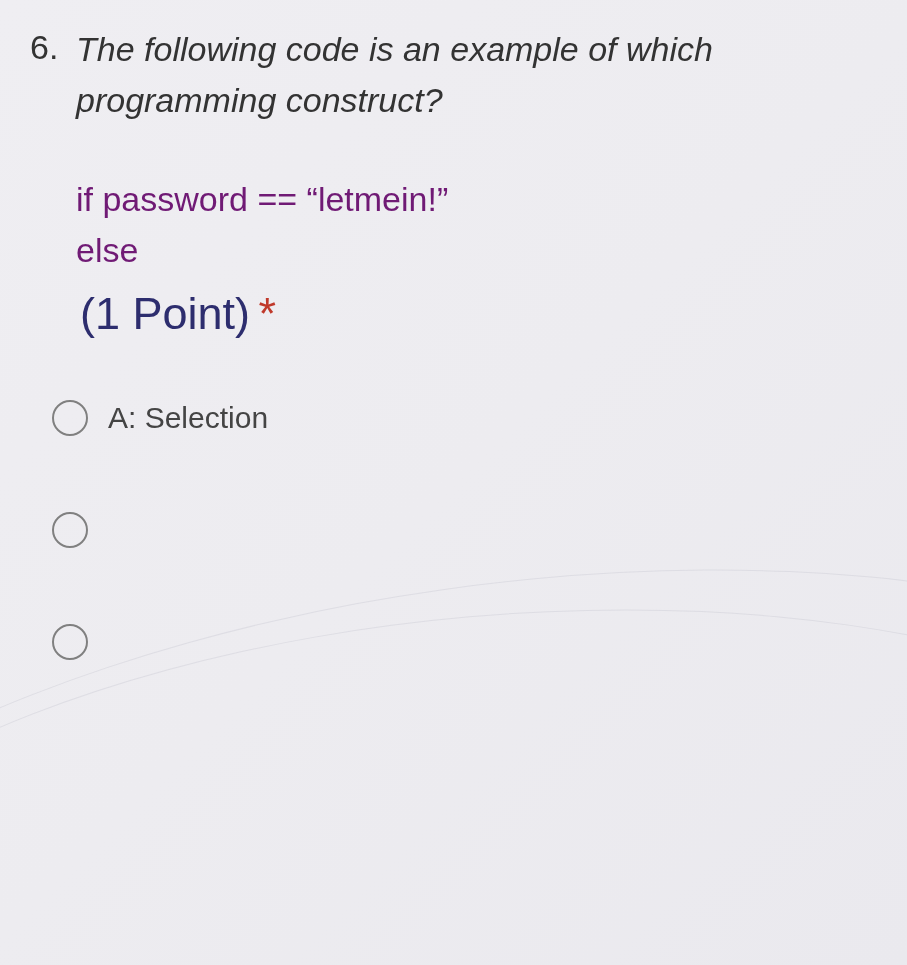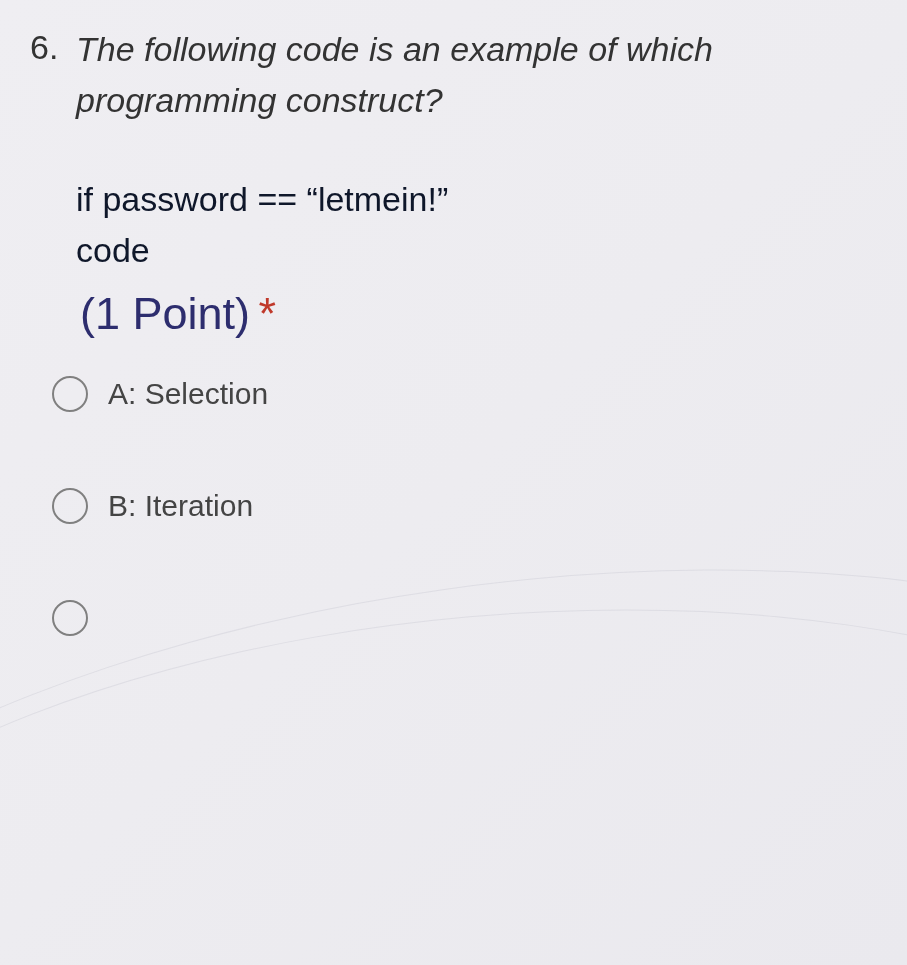--- a/index.html
+++ b/index.html
@@ -53,41 +53,41 @@
     }
     .question-text {
       font-size: 34px;
       color: #333;
       line-height: 1.5;
       margin-bottom: 48px;
       font-style: italic;
     }
     .code-block {
       font-size: 34px;
-      color: #0f172a;
+      color: #701a75;
       line-height: 1.5;
       margin-bottom: 4px;
     }
     .code-line {
       white-space: pre;
     }
     .indent {
       padding-left: 38px;
     }
     .points {
       font-size: 45px;
       color: #2d2d6e;
       margin-left: 4px;
       line-height: 1.5;
     }
     .required {
       color: #c0392b;
     }
     .options {
-      margin-top: 28px;
+      margin-top: 52px;
       margin-left: -24px;
     }
     .option {
       display: flex;
       align-items: center;
       margin-bottom: 76px;
       cursor: pointer;
     }
     .option:last-child {
       margin-bottom: 0;
@@ -111,34 +111,33 @@
 
 <div class="wave wave1"></div>
 <div class="wave wave2"></div>
 
 <div class="question-container">
   <div class="question-number">6.</div>
   <div class="question-body">
     <div class="question-text">The following code is an example of which programming construct?</div>
     <div class="code-block">
       <div class="code-line">if password == “letmein!”</div>
-      <div class="code-line">code</div>
+      <div class="code-line">else</div>
     </div>
     <div>
       <span class="points">(1 Point)</span>
       <span class="points required">*</span>
     </div>
 
     <div class="options">
       <div class="option">
         <div class="radio"></div>
         <div class="option-label">A: Selection</div>
       </div>
       <div class="option">
         <div class="radio"></div>
-        <div class="option-label">B: Iteration</div>
       </div>
       <div class="option">
         <div class="radio"></div>
       </div>
     </div>
   </div>
 </div>
 
 </body></html>

